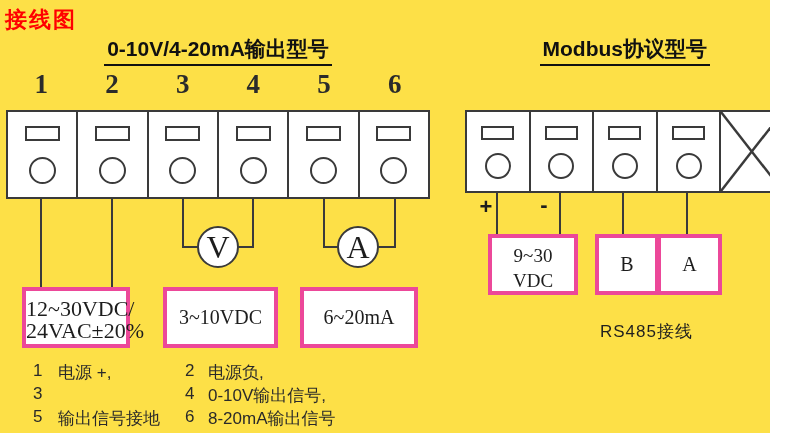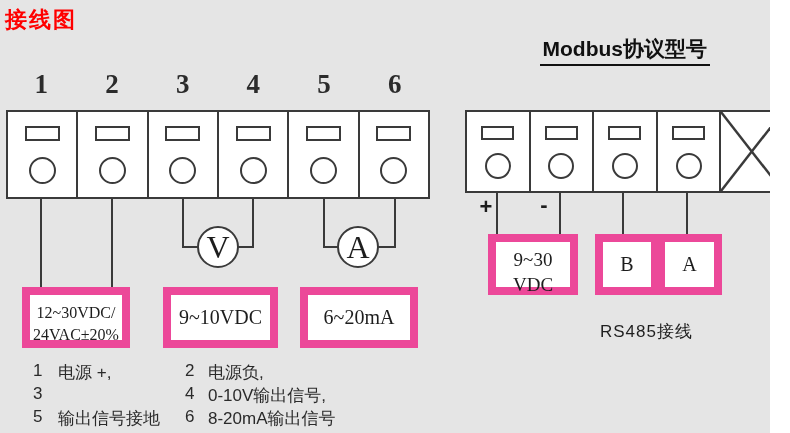--- a/index.html
+++ b/index.html
@@ -1,20 +1,20 @@
 <!DOCTYPE html>
 <html><head>
 <meta charset="utf-8">
 <style>
   * { box-sizing: border-box; margin: 0; padding: 0; }
   html,body { background:#ffffff; }
   #stage {
     position: relative;
     width: 770px; height: 433px;
-    background: #e5e5e5;
+    background: #fde047;
     font-family: "Liberation Sans", sans-serif;
     color: #222;
     overflow: hidden;
   }
   .abs { position: absolute; }
 
   
   .main-title {
     left: 5px; top: 5px;
     font-size: 22px; font-weight: bold; letter-spacing: 2px;
@@ -58,46 +58,49 @@
   
   .meter {
     position:absolute; width:42px; height:42px; border-radius:50%;
     border:2px solid #3a3a3a; background:#fff;
     display:flex; align-items:center; justify-content:center;
     font-family:"Liberation Serif", serif; font-size:32px; color:#1d1d1d;
   }
 
   
   .dbox {
-    position:absolute; border:8px solid #ec4899; background:#fff;
+    position:absolute; border:4px solid #ec4899; background:#fff;
     font-family:"Liberation Serif", serif; color:#1d1d1d;
     text-align:center;
   }
   .one-line { display:flex; align-items:center; justify-content:center; font-size:20px; }
-  .two-line { padding-top:7px; font-size:16px; line-height:22px; }
+  .two-line { padding-top:7px; font-size:22px; line-height:22px; }
   .pr-box   { padding-top:5px; font-size:19px; line-height:25px; }
 
   .polarity { font-size:22px; font-weight:bold; color:#1d1d1d; width:20px; text-align:center; }
 
   .wire-label { font-size:17px; color:#1f1f1f; letter-spacing:1px; }
 
   
   .legend { left:33px; top:361px; width:380px; font-size:17px; color:#2a2a2a; }
   .lrow { position:relative; height:23px; }
   .lrow span { position:absolute; white-space:nowrap; }
   .c-n1 { left:0; }   .c-l1 { left:25px; }
   .c-n2 { left:152px; } .c-l2 { left:175px; }
 </style>
 </head>
 <body>
 
 <div id="stage">
 
   <div class="abs main-title">接线图</div>
 
+  <div class="abs sec-title lt">
+    <span>0-10V/4-20mA输出型号</span>
+  </div>
   <div class="abs sec-title rt">
     <span>Modbus协议型号</span>
   </div>
 
   <div class="abs numrow">
     <span>1</span>
     <span>2</span>
     <span>3</span>
     <span>4</span>
     <span>5</span>
@@ -145,21 +148,21 @@
   </div>
   <div class="meter" style="left:337px;top:226px;">
     <span>A</span>
   </div>
 
   <div class="dbox two-line" style="left:22px;top:287px;width:108px;height:61px;">
     <div>12~30VDC/</div>
     <div>24VAC±20%</div>
   </div>
   <div class="dbox one-line" style="left:163px;top:287px;width:115px;height:61px;">
-    <span>9~10VDC</span>
+    <span>3~10VDC</span>
   </div>
   <div class="dbox one-line" style="left:300px;top:287px;width:118px;height:61px;">
     <span>6~20mA</span>
   </div>
 
   <div class="abs tblock rblock">
     <div class="tcell">
       <div class="slot"></div>
       <div class="hole"></div>
     </div>

